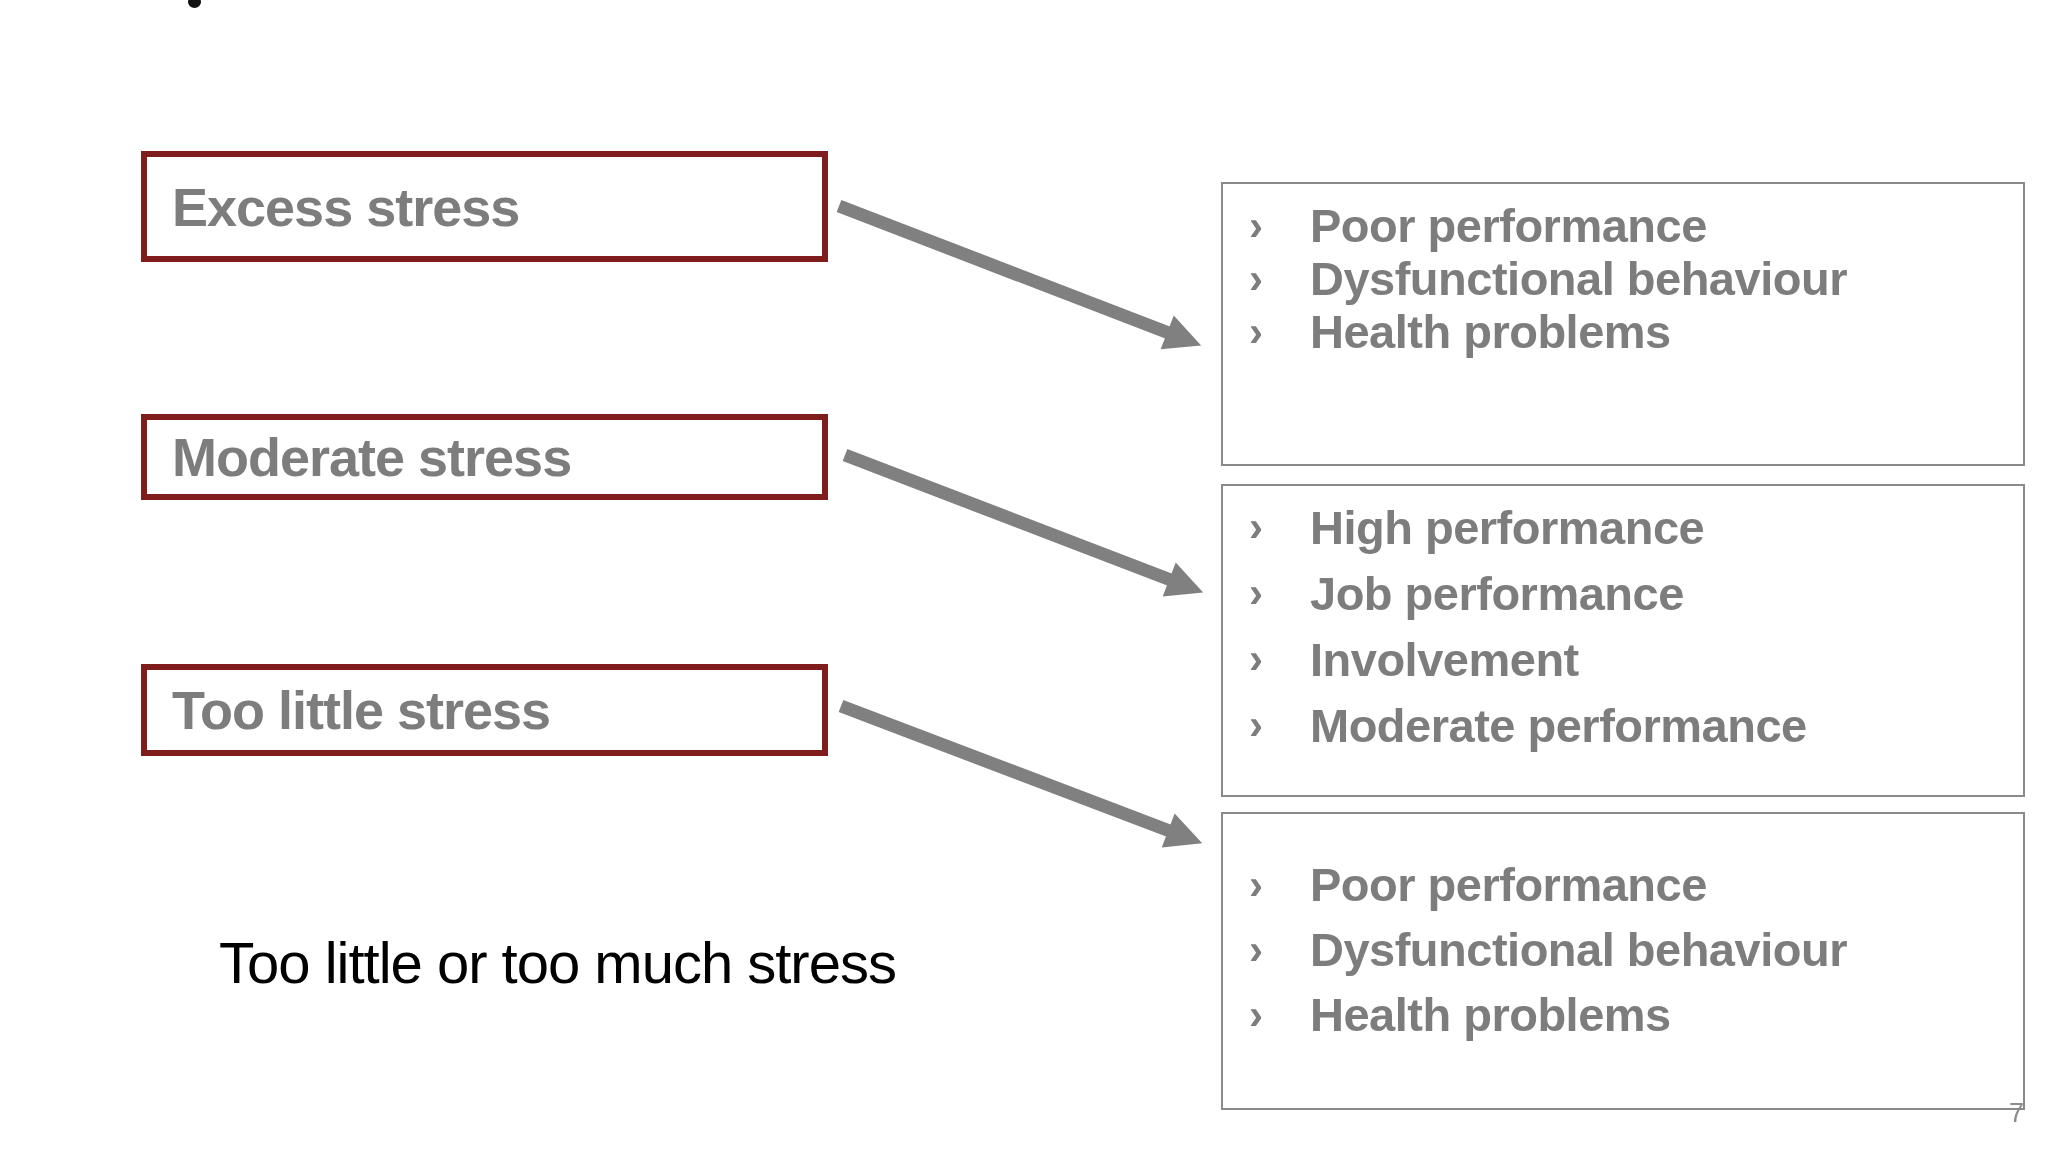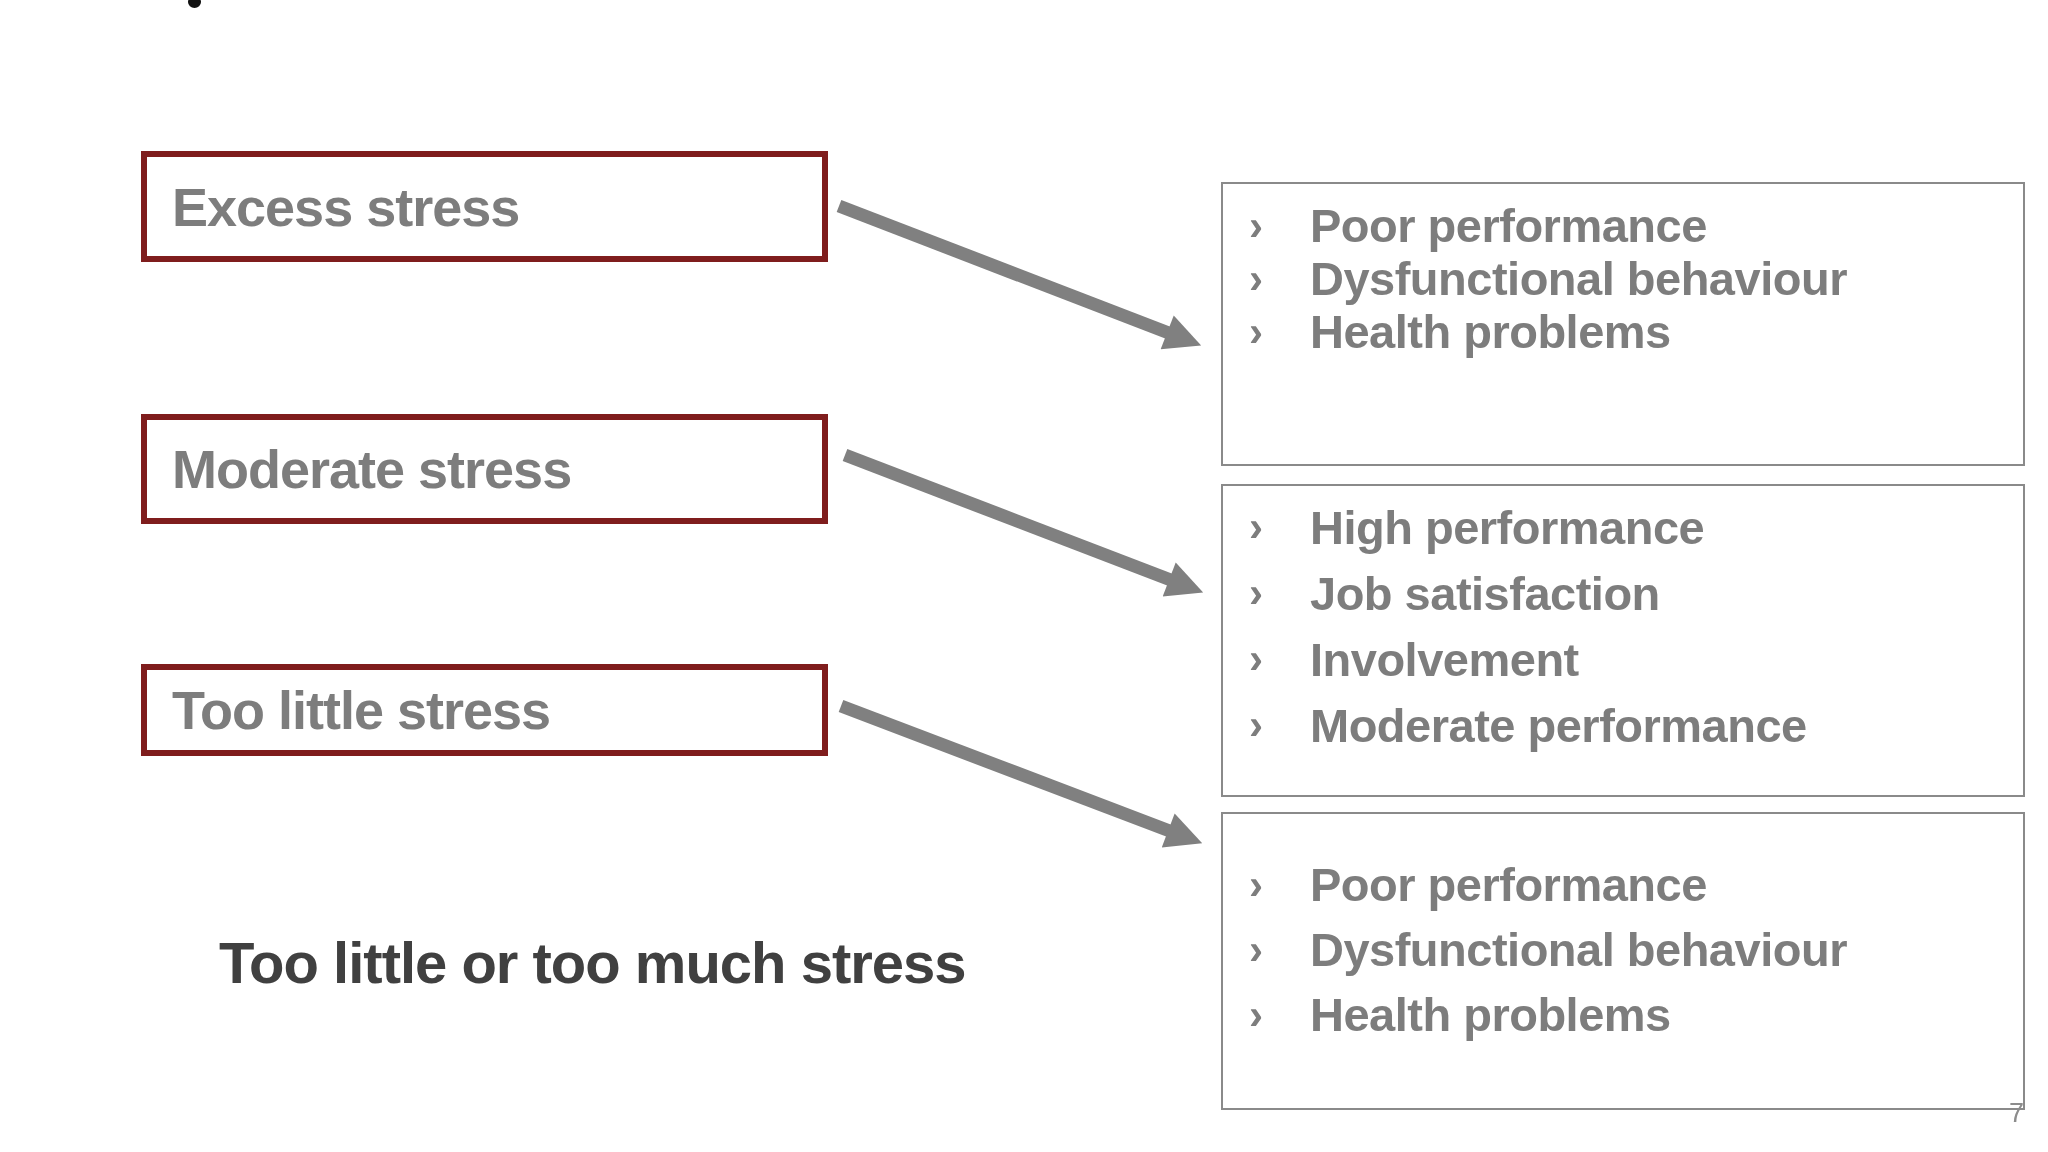--- a/index.html
+++ b/index.html
@@ -23,21 +23,21 @@
   .sbox{
     position:absolute;left:141px;width:687px;
     background:#fff;border:6px solid #7f1d1d;box-sizing:border-box;
     display:flex;align-items:center;padding-left:25px;
   }
   .sbox .label{
     font-size:54px;font-weight:bold;color:#7d7d7d;letter-spacing:-1px;
     white-space:nowrap;
   }
   .sbox-a{top:151px;height:111px;}
-  .sbox-b{top:414px;height:110px;}
+  .sbox-b{top:414px;height:86px;}
   .sbox-c{top:664px;height:92px;}
   
   .obox{
     position:absolute;left:1221px;width:804px;
     background:#fff;border:2px solid #8a8a8a;box-sizing:border-box;
   }
   .obox-1{top:182px;height:284px;padding-top:15px;}
   .obox-2{top:484px;height:313px;padding-top:8px;}
   .obox-3{top:812px;height:298px;padding-top:38px;}
   .oitem{
@@ -52,21 +52,21 @@
     width:63px;flex:0 0 63px;
     font-size:42px;font-weight:bold;color:#7d7d7d;
     padding-left:2px;box-sizing:border-box;
   }
   .otext{display:inline-block;text-align:center;}
   
   .arrows{position:absolute;left:0;top:0;width:2048px;height:1152px;pointer-events:none;}
   
   .note{
     position:absolute;left:219px;top:926px;
-    font-size:58px;font-weight:bold;color:#404040;
+    font-size:58px;font-weight:normal;color:#000000;
     line-height:73px;letter-spacing:-1px;white-space:nowrap;
   }
   .pagenum{
     position:absolute;right:24px;top:1098px;
     font-size:27px;color:#8c8c8c;
   }
 </style>
 </head>
 <body>
 
@@ -110,21 +110,21 @@
     </div>
   </div>
 
   <div class="obox obox-2">
     <div class="oitem">
       <span class="bullet">›</span>
       <span class="otext">High performance</span>
     </div>
     <div class="oitem">
       <span class="bullet">›</span>
-      <span class="otext">Job satisfaction</span>
+      <span class="otext">Job performance</span>
     </div>
     <div class="oitem">
       <span class="bullet">›</span>
       <span class="otext">Involvement</span>
     </div>
     <div class="oitem">
       <span class="bullet">›</span>
       <span class="otext">Moderate performance</span>
     </div>
   </div>

